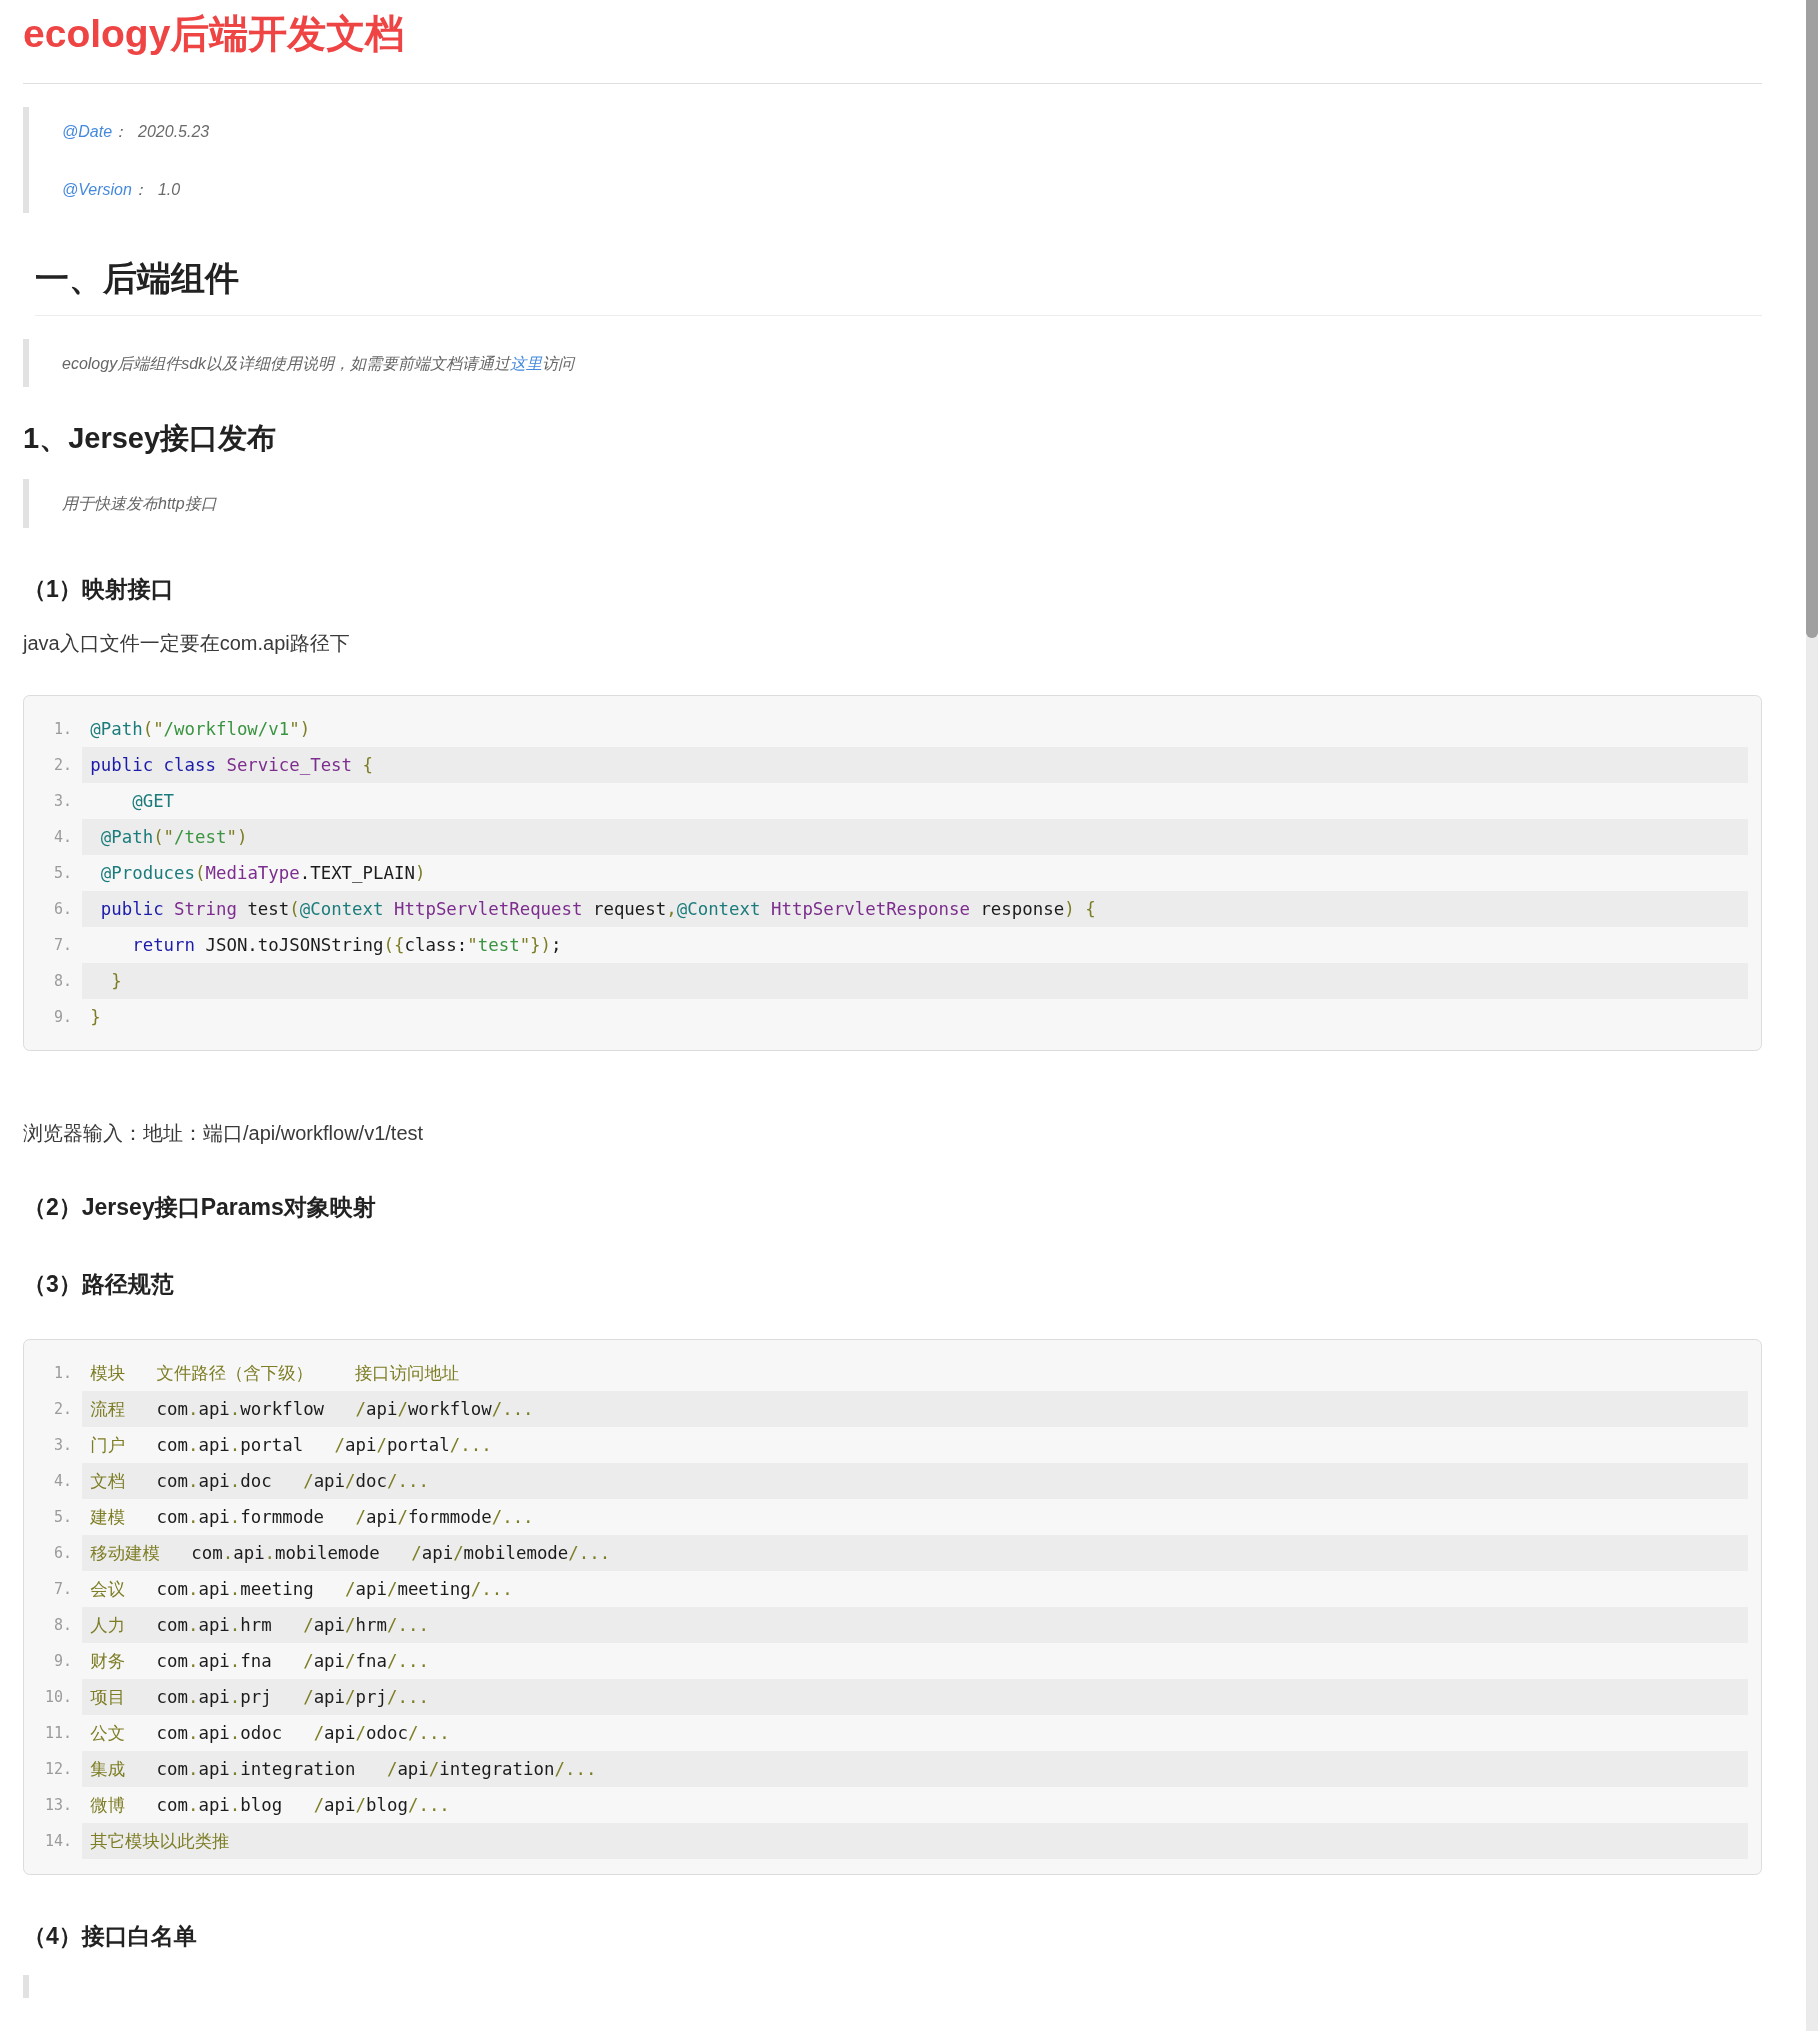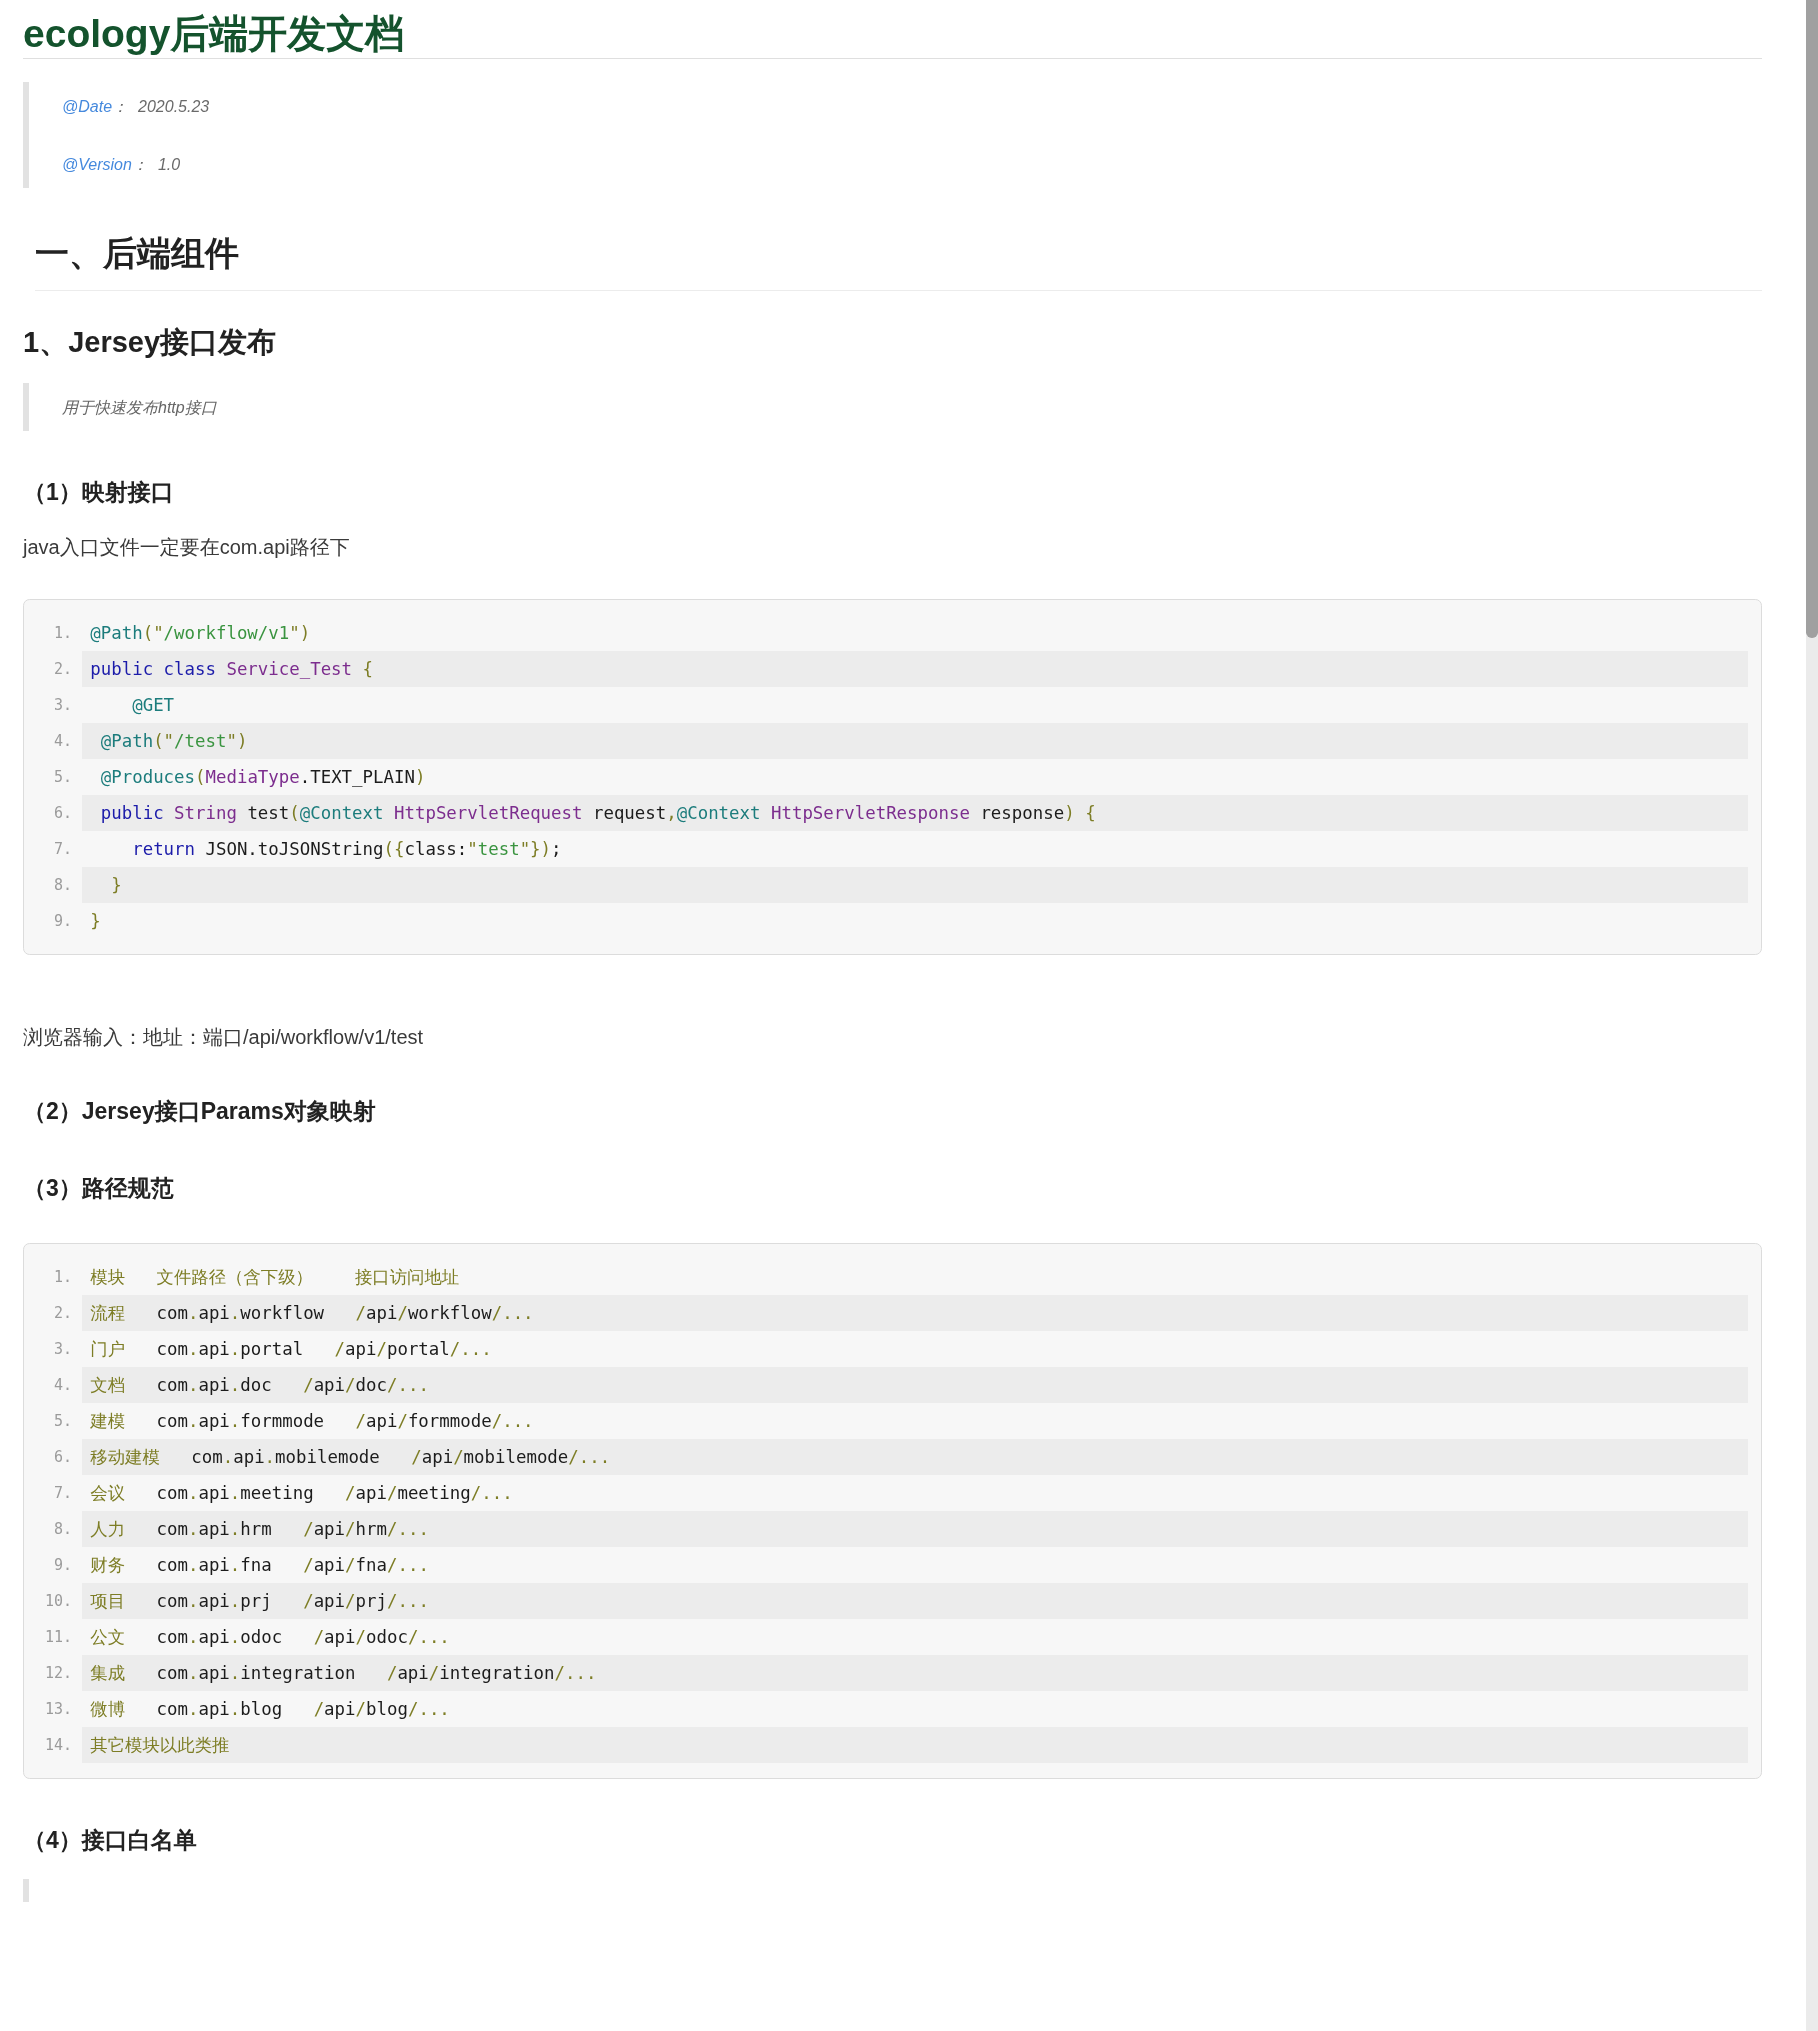--- a/index.html
+++ b/index.html
@@ -3,22 +3,22 @@
 <meta charset="utf-8">
 <style>
   html,body{margin:0;padding:0;}
   body{
     width:1818px;height:2032px;overflow:hidden;background:#ffffff;
     font-family:"Liberation Sans",sans-serif;color:#333;position:relative;
   }
   .page{box-sizing:border-box;width:1807px;padding:10px 45px 0 23px;}
 
   h1.doc-title{
-    font-size:39px;line-height:48px;font-weight:700;color:#14532d;
-    margin:0 0 0 0;border-bottom:1.7px solid #dfdfdf;
+    font-size:39px;line-height:48px;font-weight:700;color:#ef4444;
+    margin:0 0 0 0;padding-bottom:25px;border-bottom:1.7px solid #dfdfdf;
   }
   h1.sec-title{
     font-size:34px;line-height:41px;font-weight:700;color:#222;
     margin:45px 0 0 12px;padding-bottom:16px;border-bottom:1.7px solid #ececec;
   }
   h2.sub-title{font-size:29px;line-height:36px;font-weight:700;color:#222;margin:33px 0 0 0;}
   h3.h3{font-size:23px;line-height:31px;font-weight:700;color:#222;margin:46px 0 0 0;}
 
   blockquote{
     margin:23px 0 0 0;padding:11.6px 0 11.6px 33px;
@@ -70,20 +70,23 @@
 
   <h1 class="doc-title">ecology后端开发文档</h1>
 
   <blockquote>
     <p><span class="meta-label">@Date</span><span class="meta-sep">：</span><span class="meta-value">2020.5.23</span></p>
     <p><span class="meta-label">@Version</span><span class="meta-sep">：</span><span class="meta-value">1.0</span></p>
   </blockquote>
 
   <h1 class="sec-title">一、后端组件</h1>
 
+  <blockquote>
+    <p><span>ecology后端组件sdk以及详细使用说明，如需要前端文档请通过</span><a class="link">这里</a><span>访问</span></p>
+  </blockquote>
 
   <h2 class="sub-title">1、Jersey接口发布</h2>
 
   <blockquote>
     <p>用于快速发布http接口</p>
   </blockquote>
 
   <h3 class="h3">（1）映射接口</h3>
 
   <p class="body-p">java入口文件一定要在com.api路径下</p>

